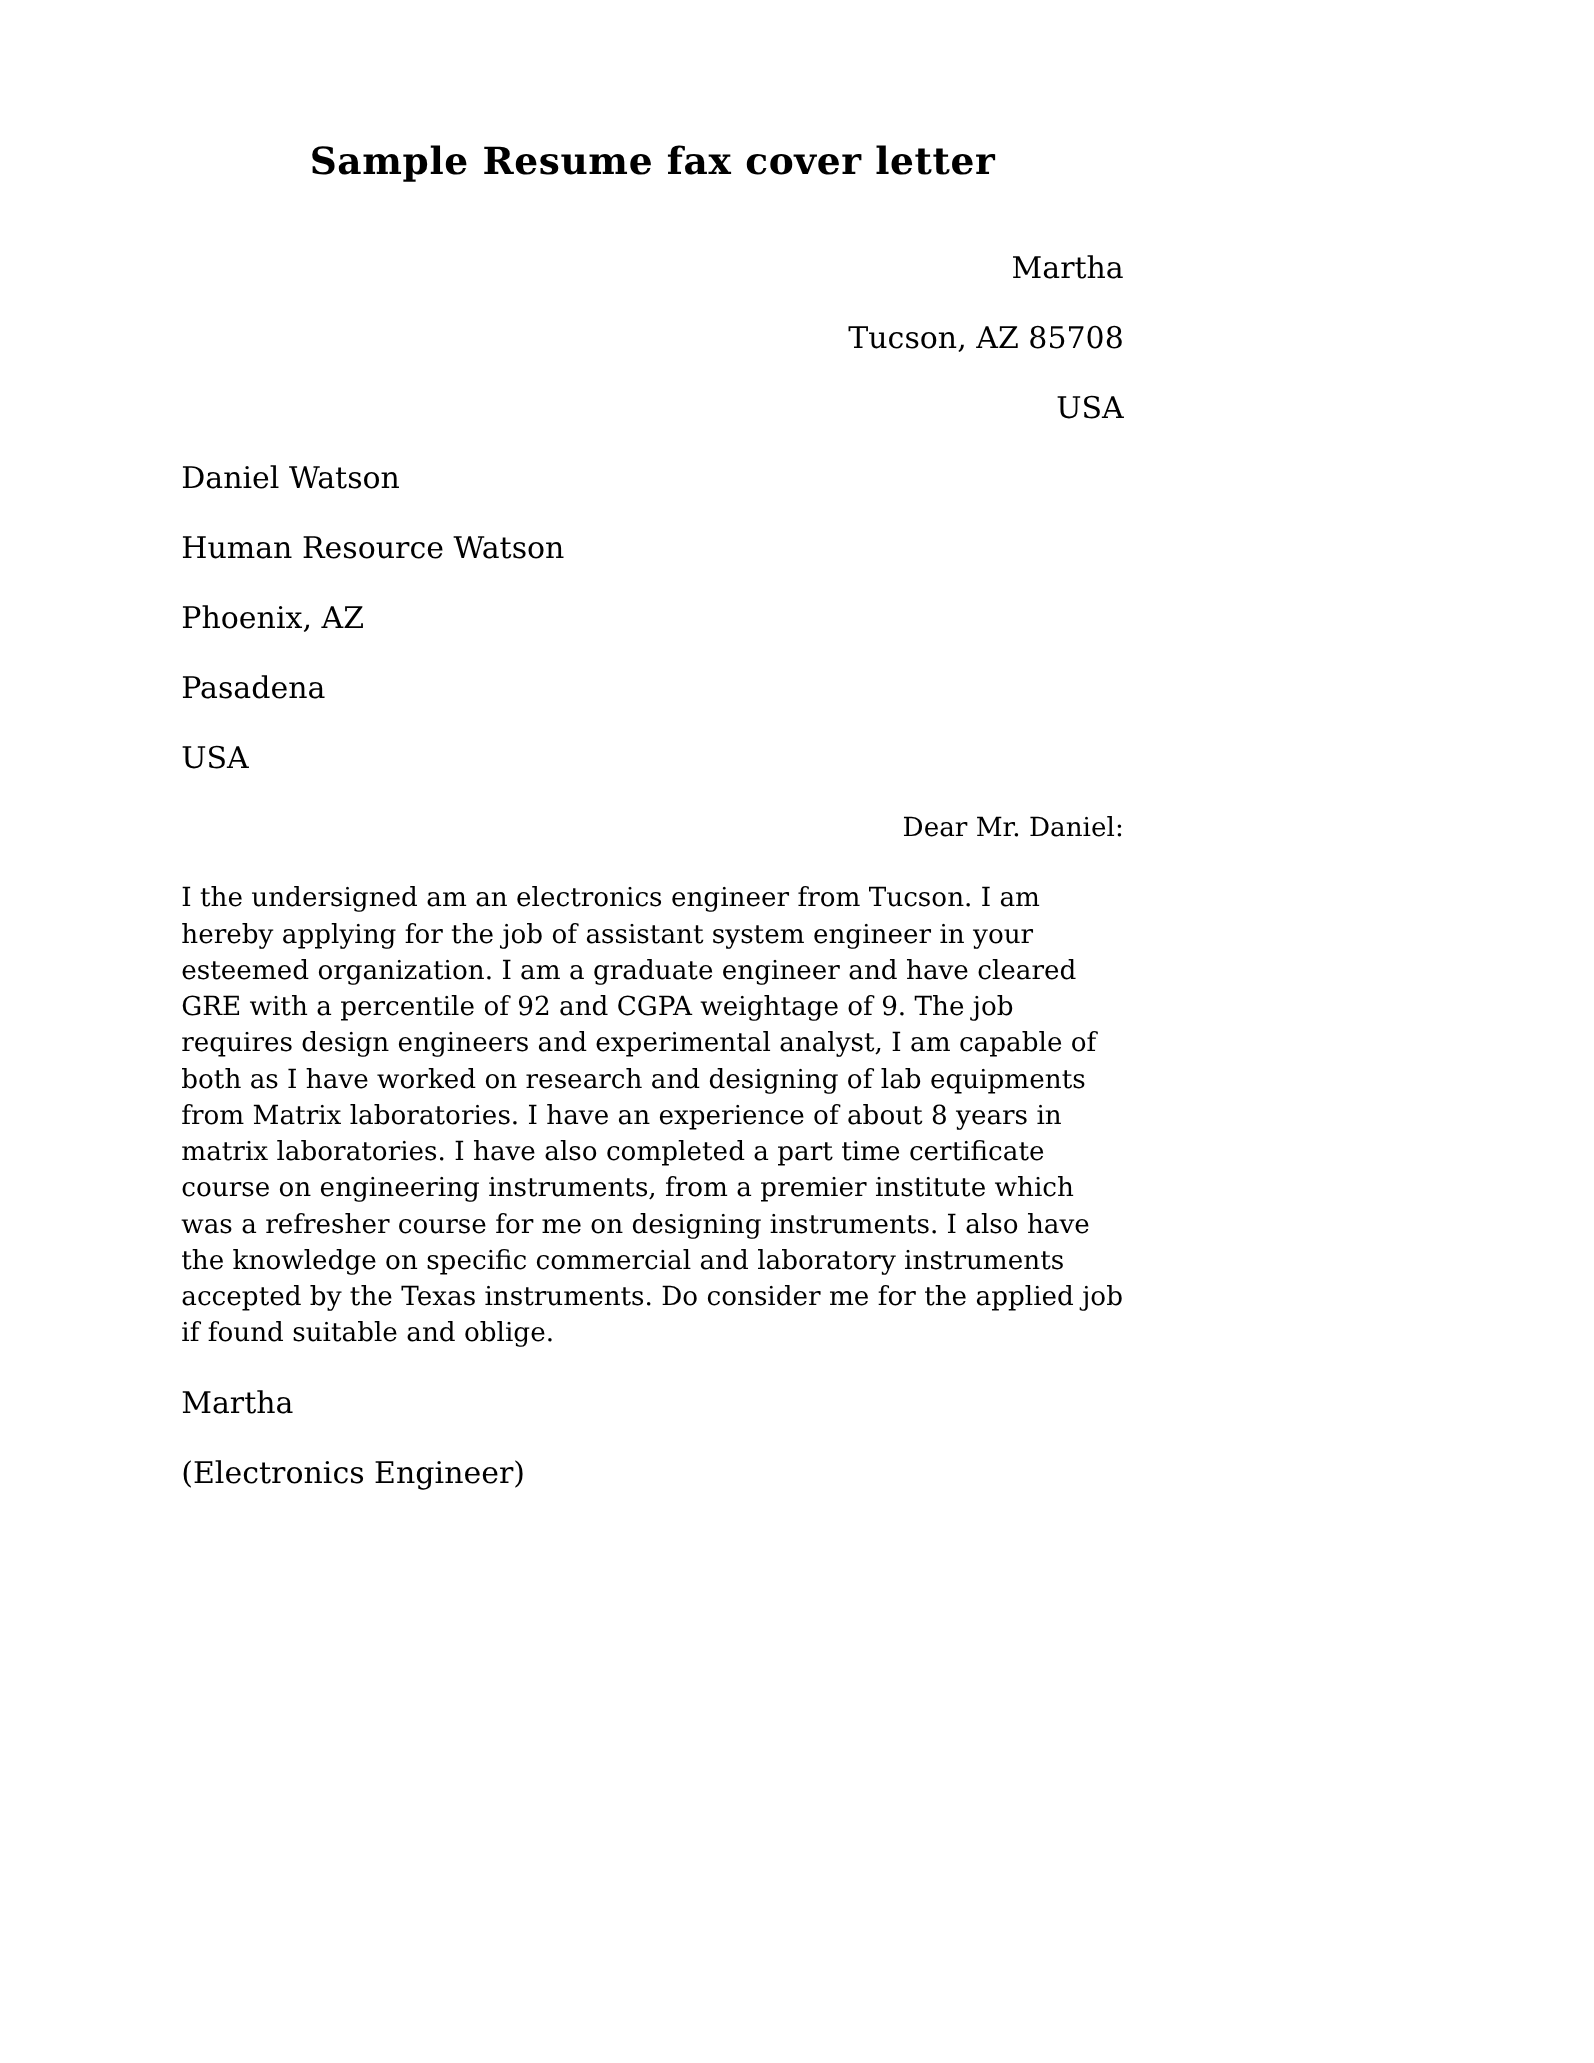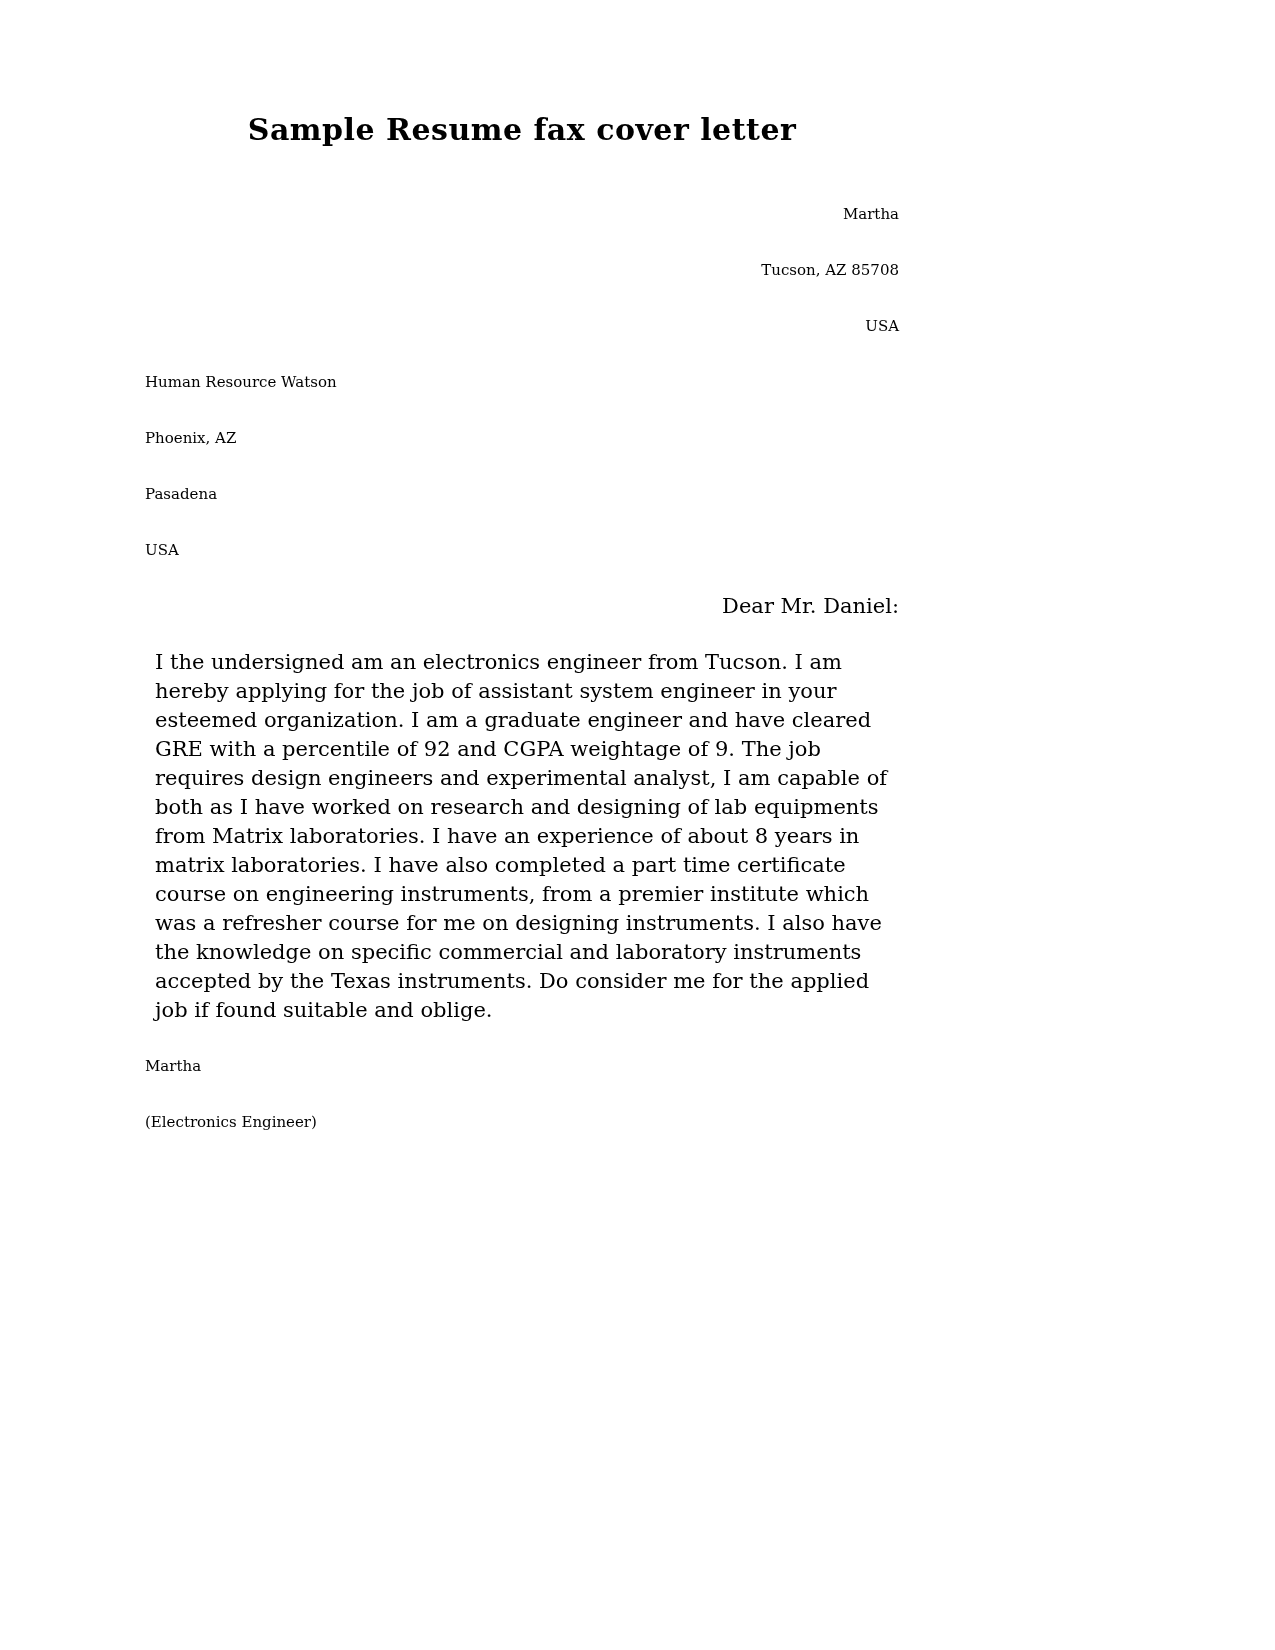--- a/index.html
+++ b/index.html
@@ -24,59 +24,60 @@
   }
   .doc-title {
     font-size: 30px;
     font-weight: bold;
     text-align: center;
     line-height: 36px;
     margin: 0 0 52px 0;
     letter-spacing: 0.5px;
   }
   p.line {
-    font-size: 15px;
+    font-size: 24px;
     line-height: 29px;
     margin: 0 0 27px 0;
   }
   .sender p.line {
     text-align: right;
   }
   .recipient p.line,
   .salutation,
   .closing p.line {
     text-align: left;
   }
   .salutation {
     font-size: 21px;
     line-height: 29px;
     margin: 0 0 27px 0;
     text-align: right;
   }
   .body-paragraph {
     font-size: 21px;
     line-height: 29px;
-    margin: 0 0 27px 10px;
+    margin: 0 0 27px 0;
     text-align: left;
   }
 </style>
 </head>
 <body>
 
 <div class="page">
 
   <h1 class="doc-title">Sample Resume fax cover letter</h1>
 
   <div class="sender">
     <p class="line">Martha</p>
     <p class="line">Tucson, AZ 85708</p>
     <p class="line">USA</p>
   </div>
 
   <div class="recipient">
+    <p class="line">Daniel Watson</p>
     <p class="line">Human Resource Watson</p>
     <p class="line">Phoenix, AZ</p>
     <p class="line">Pasadena</p>
     <p class="line">USA</p>
   </div>
 
   <p class="salutation">Dear Mr. Daniel:</p>
 
   <p class="body-paragraph">I the undersigned am an electronics engineer from Tucson. I am hereby applying for the job of assistant system engineer in your esteemed organization. I am a graduate engineer and have cleared GRE with a percentile of 92 and CGPA weightage of 9. The job requires design engineers and experimental analyst, I am capable of both as I have worked on research and designing of lab equipments from Matrix laboratories. I have an experience of about 8 years in matrix laboratories. I have also completed a part time certificate course on engineering instruments, from a premier institute which was a refresher course for me on designing instruments. I also have the knowledge on specific commercial and laboratory instruments accepted by the Texas instruments. Do consider me for the applied job if found suitable and oblige.</p>
 

